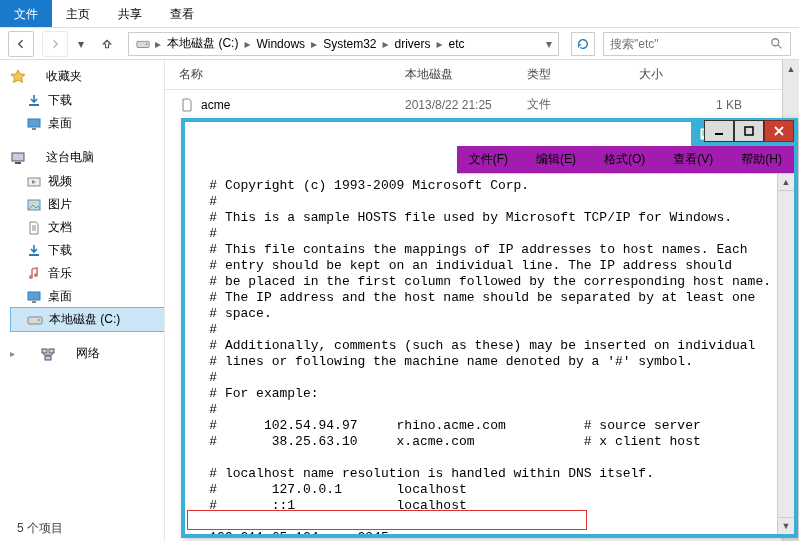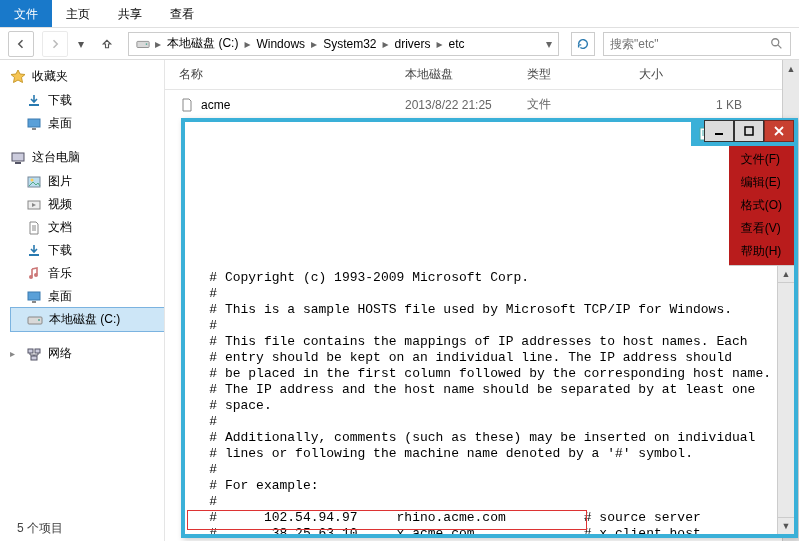--- a/index.html
+++ b/index.html
@@ -18,21 +18,21 @@
   .breadcrumb .drive-icon { width:16px; height:14px; }
   .bc-item { cursor:pointer; padding:2px 2px; }
   .bc-sep { color:#666; }
   .refresh { width:24px; height:24px; border:1px solid #ccc; margin-left:4px; display:flex; align-items:center; justify-content:center; cursor:pointer; }
   .searchbox { width:188px; height:24px; border:1px solid #ccc; display:flex; align-items:center; padding:0 6px; color:#777; gap:4px; }
   .searchbox input { border:none; flex:1; color:#777; outline:none; font-size:12px; }
 
   .body { display:flex; height:calc(100% - 60px); }
   .sidebar { width:165px; border-right:1px solid #e5e5e5; padding:8px 0 8px 10px; overflow:hidden; }
   .group { margin-bottom:14px; }
-  .group-head { display:flex; align-items:center; gap:6px; font-size:13px; margin-bottom:4px; cursor:pointer; }
+  .group-head { display:flex; align-items:center; gap:20px; font-size:13px; margin-bottom:4px; cursor:pointer; }
   .group-head .caret { color:#888; font-size:10px; width:10px; }
   .item { display:flex; align-items:center; gap:6px; padding:3px 0 3px 16px; cursor:pointer; }
   .item.selected { background:#cde6f7; border:1px solid #7bb3e0; border-right:none; margin:-1px 0; }
   .i16 { width:16px; height:16px; flex-shrink:0; }
 
   .content { flex:1; display:flex; flex-direction:column; }
   .columns { display:flex; padding:6px 0 6px 14px; border-bottom:1px solid #e5e5e5; color:#444; }
   .col-name { width:226px; }
   .col-date { width:122px; }
   .col-type { width:112px; }
@@ -45,21 +45,21 @@
 
   .statusbar { position:absolute; bottom:4px; left:17px; color:#444; }
 
   
   .notepad { position:absolute; left:181px; top:118px; width:617px; height:420px; border:4px solid #3ab0d8; box-shadow:2px 2px 6px rgba(0,0,0,0.2); background:#fff; display:flex; flex-direction:column;align-items:flex-end; }
   .np-title { background:#3ab0d8; height:24px; display:flex; align-items:center; color:#000; position:relative; }
   .np-title .title-text { flex:1; text-align:center; font-size:12px; }
   .np-winbtns { position:absolute; right:0; top:-2px; display:flex; }
   .np-winbtns div { width:30px; height:22px; display:flex; align-items:center; justify-content:center; margin-left:0; border:1px solid #333; background:#dcdcdc; }
   .np-winbtns .close { background:#c84031; color:#fff; border-color:#7a2a22; }
-  .np-menubar { background:#b91c1c; border-bottom:1px solid #ccc; display:flex; padding:3px 6px; gap:2px; font-size:12px;flex-direction:column; }
+  .np-menubar { background:#a21caf; border-bottom:1px solid #ccc; display:flex; padding:3px 6px; gap:16px; font-size:12px; }
   .np-menubar .m { padding:2px 6px; cursor:default; }
   .np-body { flex:1; display:flex; overflow:hidden; }
   .np-text { flex:1; padding:4px 6px; font-family:"Courier New",monospace; font-size:13px; line-height:16px; white-space:pre; overflow:hidden; color:#000; }
   .np-scroll { width:17px; background:#e9e9e9; border-left:1px solid #ccc; position:relative; }
   .np-scroll .arrow { height:17px; display:flex; align-items:center; justify-content:center; font-size:9px; color:#555; cursor:pointer; }
   .np-scroll .arrow.up { border-bottom:1px solid #ccc; }
   .np-scroll .arrow.dn { position:absolute; bottom:0; width:100%; border-top:1px solid #ccc; }
   .highlight-box { position:absolute; border:1px solid #d33; pointer-events:none; }
 
   .scrollbar-h { width:17px; background:#e9e9e9; border-left:1px solid #ccc; position:relative; display:flex; flex-direction:column; justify-content:space-between;}
@@ -155,32 +155,32 @@
       <div class="group">
         <div class="group-head">
           <svg class="i16" viewBox="0 0 16 16">
               <rect x="2" y="3" width="12" height="8" fill="#ccd" stroke="#556"></rect>
               <rect x="5" y="12" width="6" height="2" fill="#556"></rect>
             </svg>
           <span>这台电脑</span>
         </div>
         <div class="item">
           <svg class="i16" viewBox="0 0 16 16">
+              <rect x="2" y="4" width="12" height="8" fill="#eee" stroke="#888"></rect>
+              <path d="M6 6l4 2-4 2z" fill="#888"></path>
+            </svg>
+          <span>视频</span>
+        </div>
+        <div class="item">
+          <svg class="i16" viewBox="0 0 16 16">
               <rect x="2" y="3" width="12" height="10" fill="#bde" stroke="#789"></rect>
               <circle cx="6" cy="6" r="1.5" fill="#fc5"></circle>
               <path d="M3 12l4-4 3 3 2-2 2 3" fill="none" stroke="#5a8"></path>
             </svg>
           <span>图片</span>
-        </div>
-        <div class="item">
-          <svg class="i16" viewBox="0 0 16 16">
-              <rect x="2" y="4" width="12" height="8" fill="#eee" stroke="#888"></rect>
-              <path d="M6 6l4 2-4 2z" fill="#888"></path>
-            </svg>
-          <span>视频</span>
         </div>
         <div class="item">
           <svg class="i16" viewBox="0 0 16 16">
               <path d="M4 2h6l2 2v10H4z" fill="#fff" stroke="#888"></path>
               <path d="M6 6h4M6 8h4M6 10h4" stroke="#888"></path>
             </svg>
           <span>文档</span>
         </div>
         <div class="item">
           <svg class="i16" viewBox="0 0 16 16">

